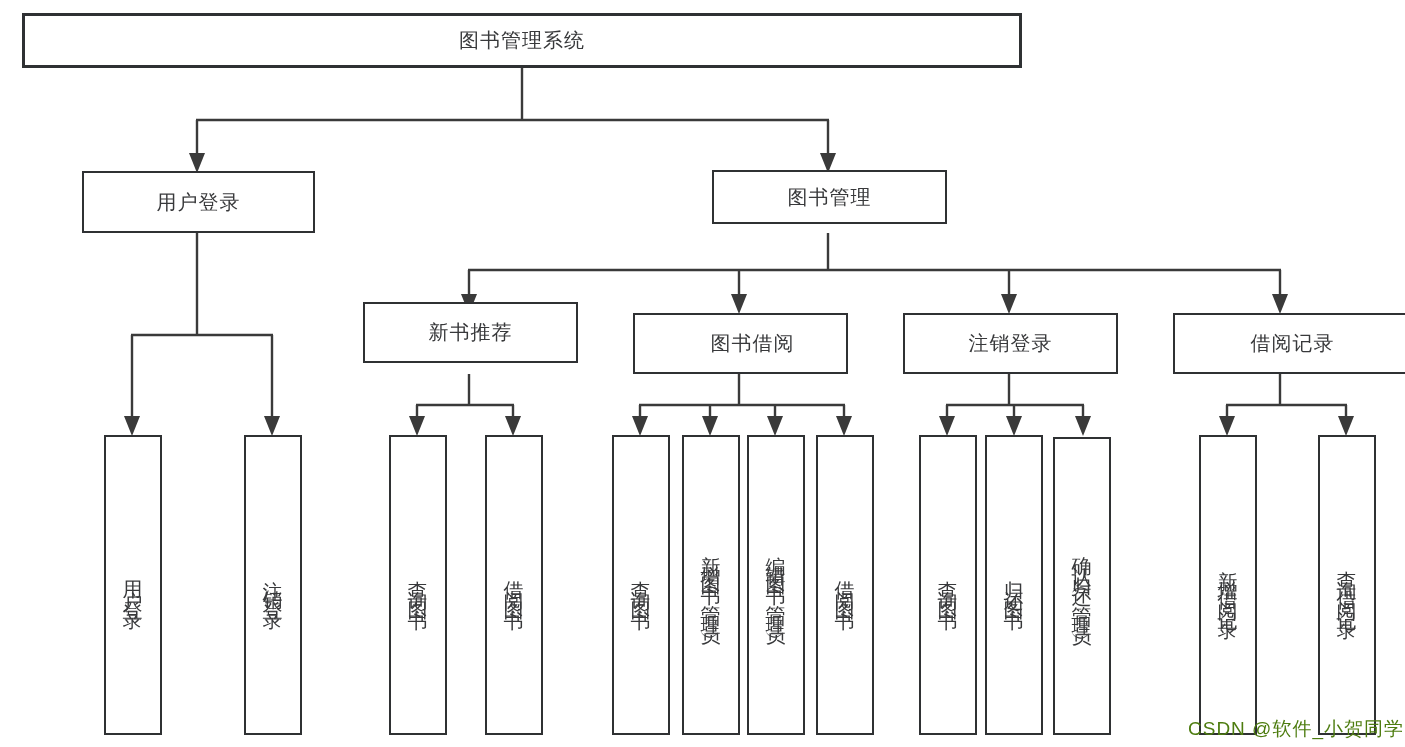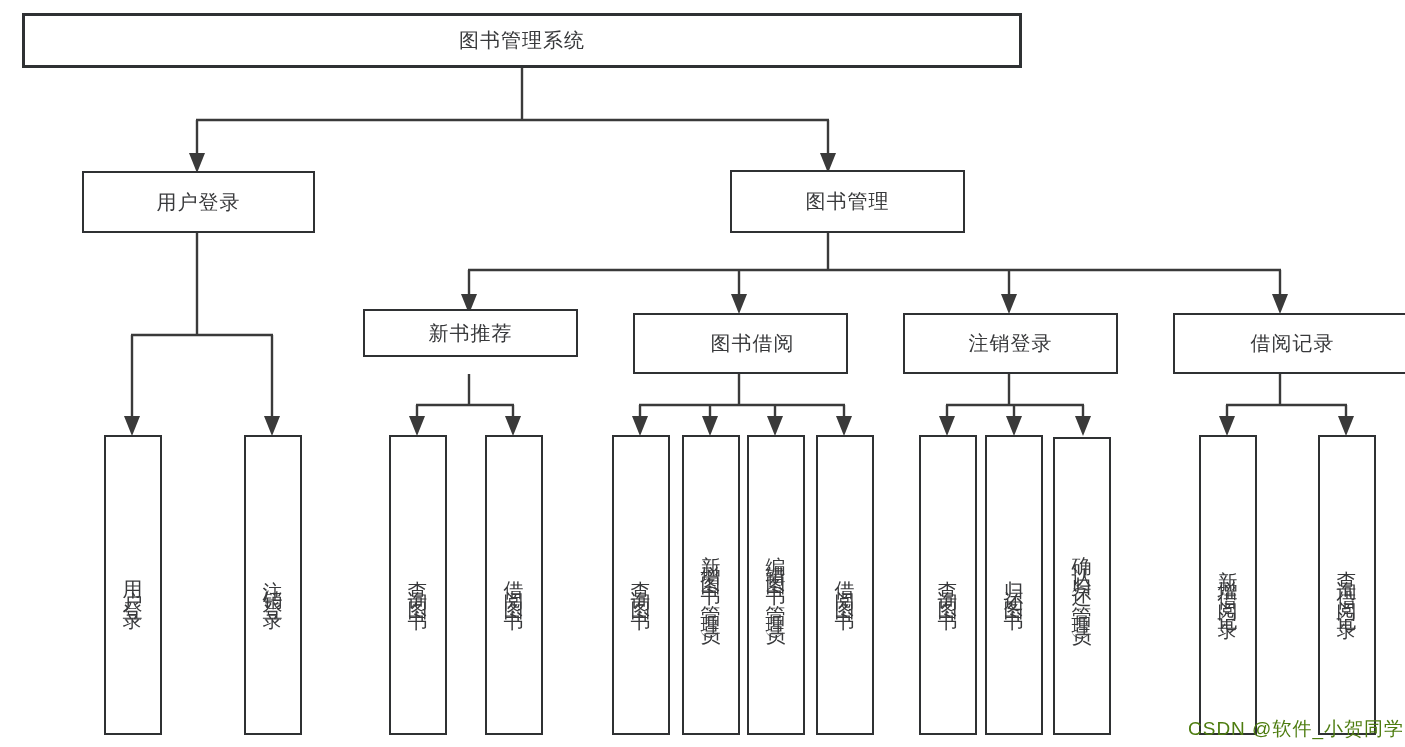--- a/index.html
+++ b/index.html
@@ -111,25 +111,25 @@
     </g>
   </svg>
 
   <div class="node root h" style="left:22px; top:13px; width:1000px; height:55px;">
     <span>图书管理系统</span>
   </div>
 
   <div class="node h" style="left:82px; top:171px; width:233px; height:62px;">
     <span>用户登录</span>
   </div>
-  <div class="node h" style="left:712px; top:170px; width:235px; height:63px;margin-left:18px;">
+  <div class="node h" style="left:712px; top:170px; width:235px; height:54px;">
     <span>图书管理</span>
   </div>
 
-  <div class="node h" style="left:363px; top:309px; width:215px; height:48px;">
+  <div class="node h" style="left:363px; top:302px; width:215px; height:61px;">
     <span>新书推荐</span>
   </div>
   <div class="node h" style="left:633px; top:313px; width:215px; height:61px;padding-left:24px;">
     <span>图书借阅</span>
   </div>
   <div class="node h" style="left:903px; top:313px; width:215px; height:61px;">
     <span>注销登录</span>
   </div>
   <div class="node h" style="left:1173px; top:313px; width:239px; height:61px;">
     <span>借阅记录</span>

